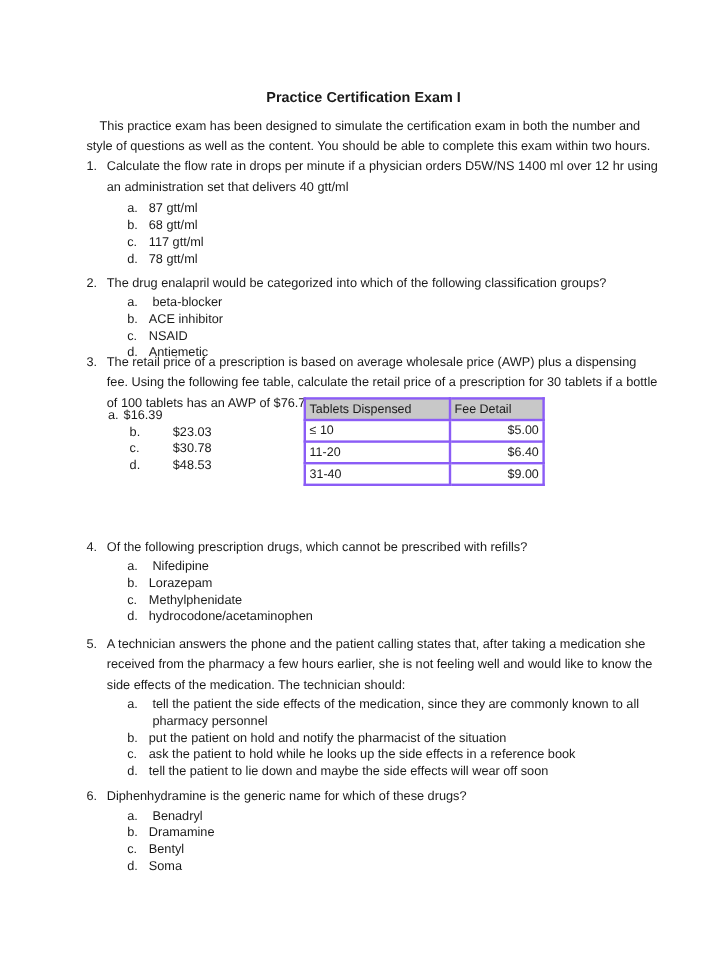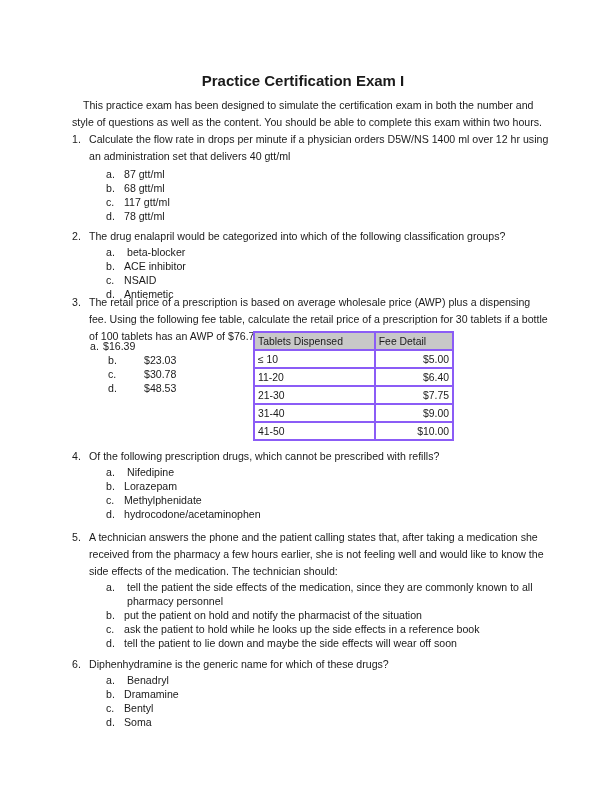--- a/index.html
+++ b/index.html
@@ -4,21 +4,21 @@
 <style>
   html, body { margin: 0; padding: 0; background: #ffffff; }
   body {
     width: 606px; height: 800px; position: relative; overflow: hidden;
     font-family: "Liberation Sans", "DejaVu Sans", sans-serif;
     color: #1a1a1a; font-size: 10.6px; line-height: 14px;
   }
   .page { position: absolute; left: 0; top: 0; width: 606px; height: 800px; }
   .title {
     position: absolute; left: 0; width: 606px; top: 74px;
-    text-align: center; font-weight: bold; font-size: 15px;
+    text-align: center; font-weight: bold; font-size: 12px;
   }
   .intro {
     position: absolute; left: 72px; width: 480px; top: 97px;
     text-indent: 11px; line-height: 17px;
   }
   .q { position: absolute; left: 72px; width: 480px; }
   .q-stem { display: flex; line-height: 17px; }
   .q-num { width: 17px; flex: none; }
   .q-text { flex: 1; }
   .opts { margin-left: 34px; }
@@ -141,31 +141,23 @@
     <tbody>
       <tr>
           <td>≤ 10</td>
           <td class="fee-val">$5.00</td>
         </tr>
       <tr>
           <td>11-20</td>
           <td class="fee-val">$6.40</td>
         </tr>
       <tr>
-          <td>21-30</td>
-          <td class="fee-val">$7.75</td>
-        </tr>
-      <tr>
           <td>31-40</td>
           <td class="fee-val">$9.00</td>
         </tr>
-      <tr>
-          <td>41-50</td>
-          <td class="fee-val">$10.00</td>
-        </tr>
     </tbody>
   </table>
 
   <div class="q" style="top:448px;">
     <div class="q-stem">
       <span class="q-num">4.</span>
       <span class="q-text">Of the following prescription drugs, which cannot be prescribed with refills?</span>
     </div>
     <div class="opts">
       <div class="opt lead">

